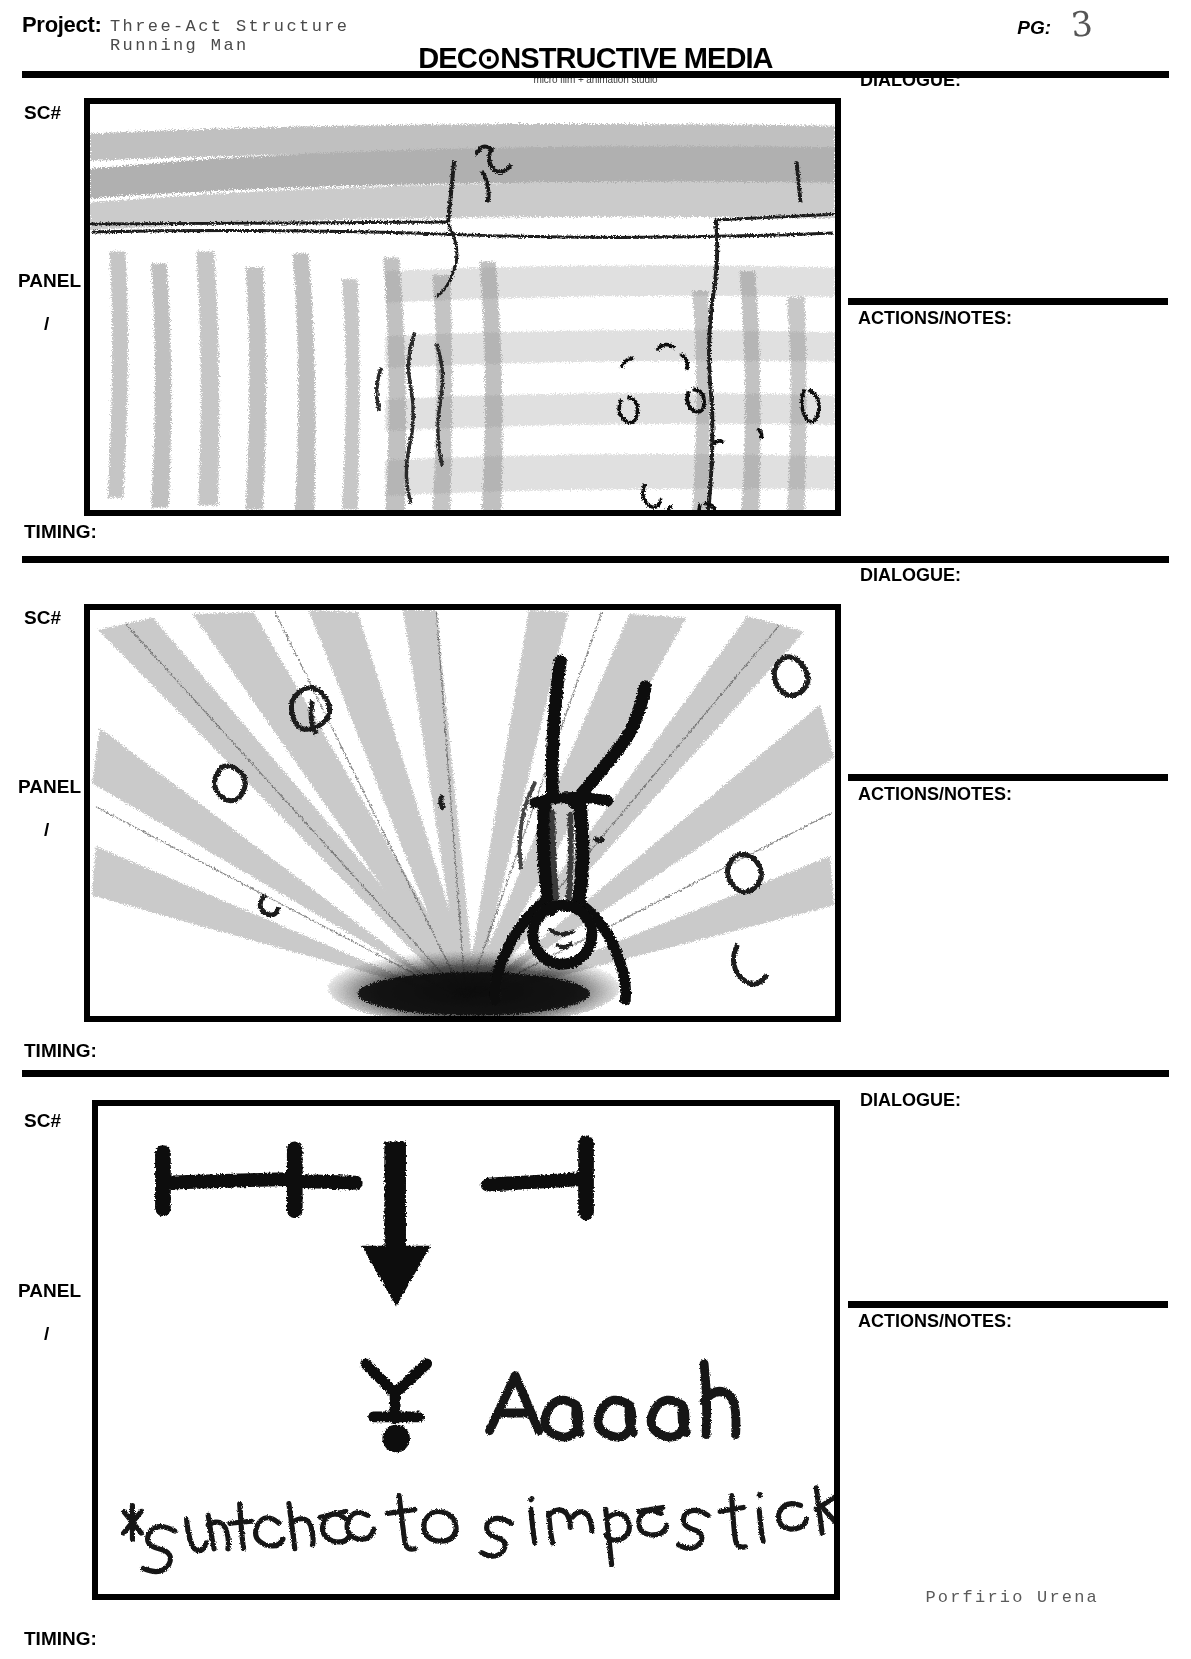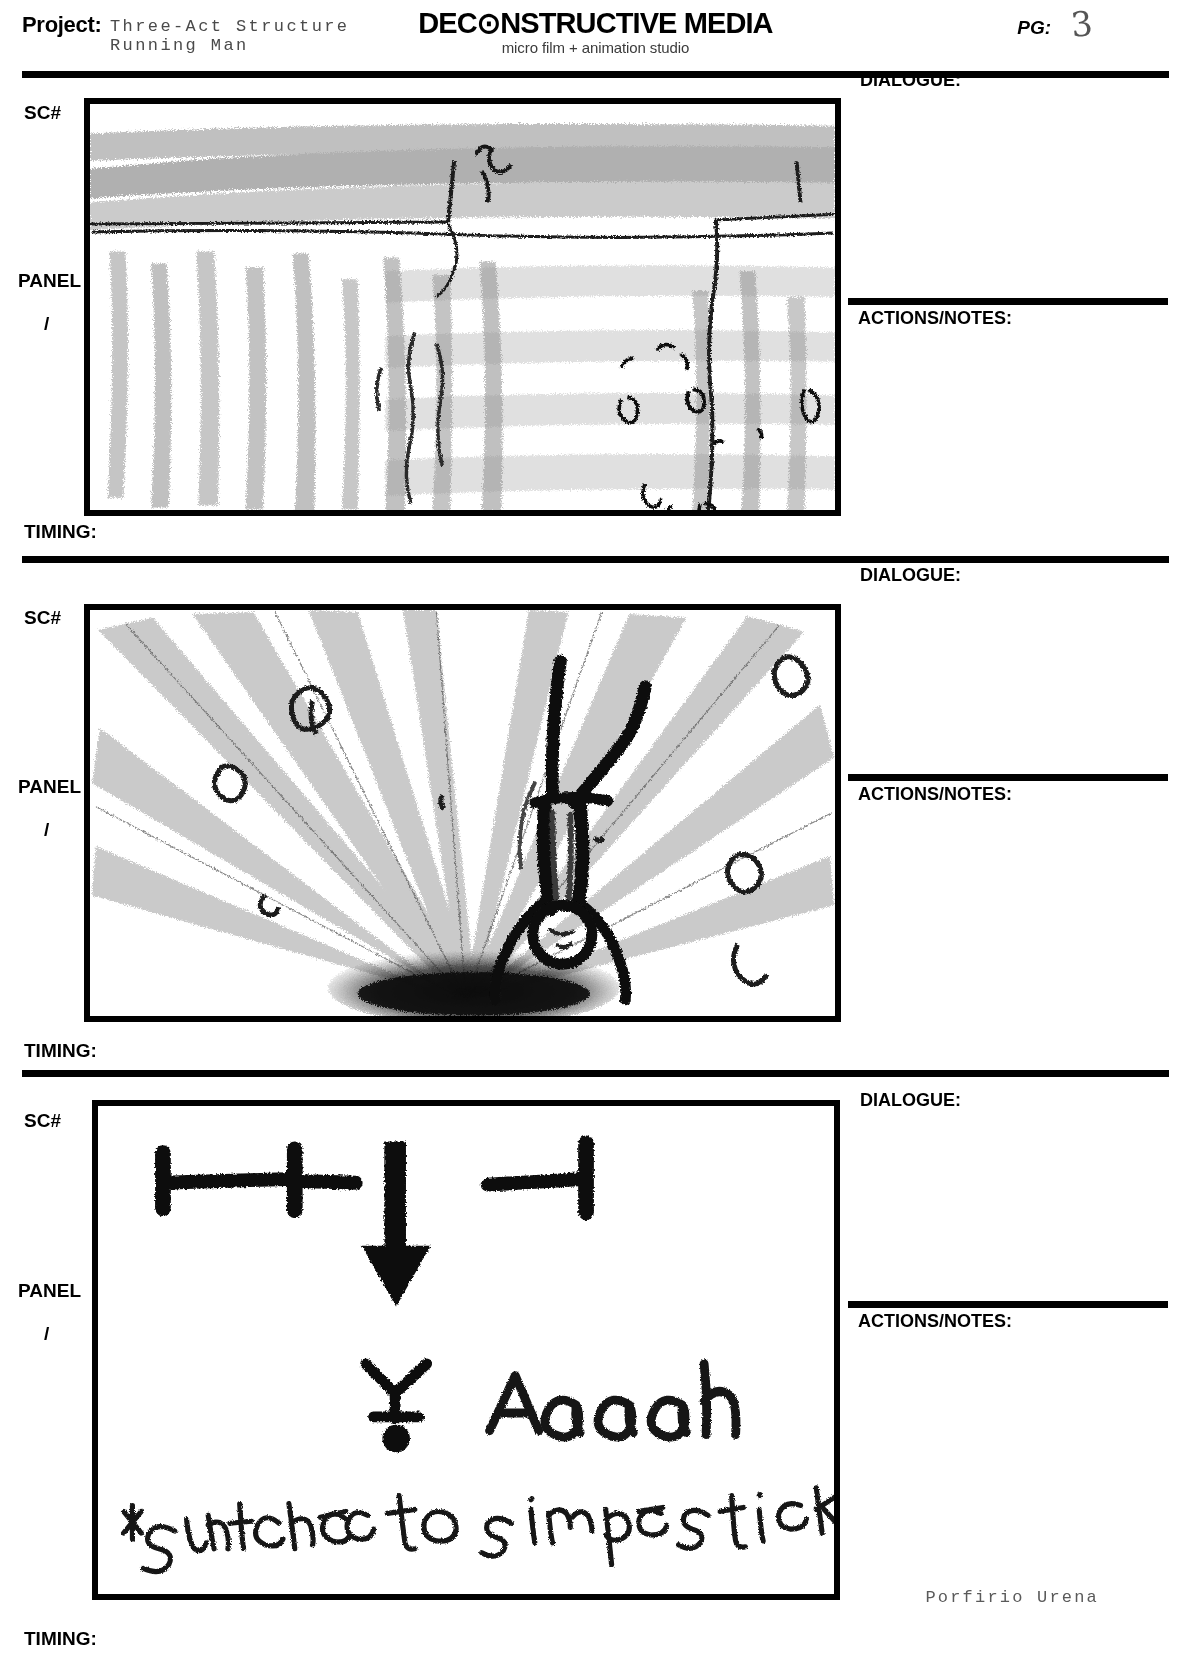--- a/index.html
+++ b/index.html
@@ -45,24 +45,25 @@
     text-align: center;
     pointer-events: none;
   }
   .logo-main {
     display: inline-block;
     font-size: 29px;
     font-weight: bold;
     letter-spacing: -0.9px;
     font-family: "Liberation Sans", sans-serif;
     line-height: 1.05;
+    margin-top: 35px;
   }
   .logo-tag {
     display: block;
-    font-size: 15px;
+    font-size: 10px;
     letter-spacing: -0.1px;
     color: #3b3b3b;
     margin-top: 1px;
     font-weight: normal;
   }
 
   .pg-label {
     position: absolute;
     right: 140px; top: 17px;
     font-size: 19px;

